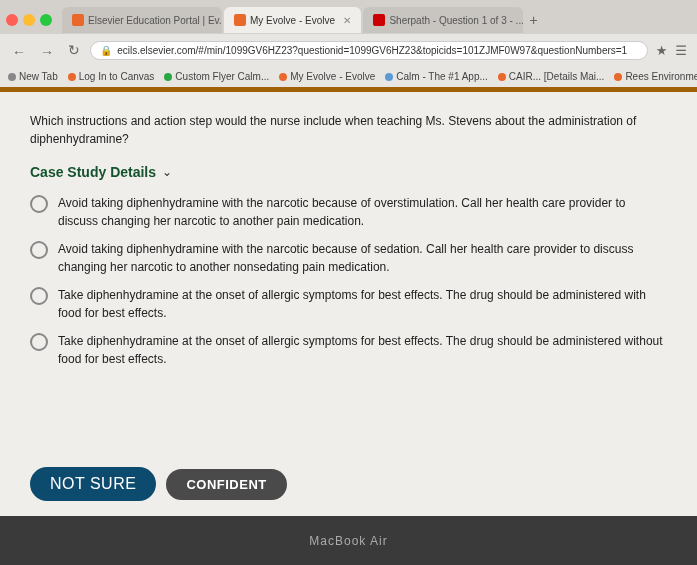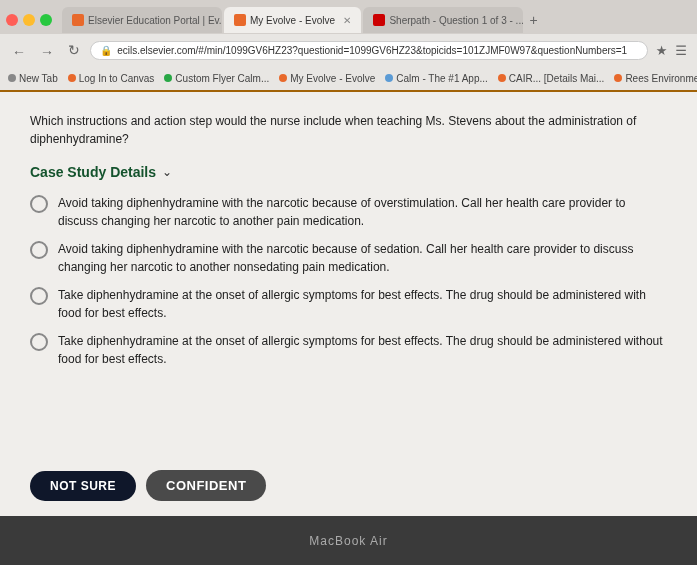--- a/index.html
+++ b/index.html
@@ -146,21 +146,21 @@
       padding: 2px;
     }
 
     .bookmarks-bar {
       display: flex;
       align-items: center;
       background: #e8e6e3;
       padding: 3px 8px;
       gap: 10px;
       height: 26px;
-      border-bottom: 2px solid #a16207;
+      border-bottom: 5px solid #a16207;
       overflow: hidden;
     }
 
     .bookmark-item {
       display: flex;
       align-items: center;
       gap: 3px;
       font-size: 10px;
       color: #444;
       cursor: pointer;
@@ -241,27 +241,27 @@
     }
 
     .buttons-row {
       display: flex;
       gap: 10px;
       margin-top: 18px;
       align-items: center;
     }
 
     .btn-not-sure {
-      background: #0f172a;
+      background: #0c4a6e;
       color: white;
       border: none;
       border-radius: 20px;
       padding: 8px 20px;
-      font-size: 12px;
-      font-weight: 700;
+      font-size: 16px;
+      font-weight: 400;
       cursor: pointer;
       letter-spacing: 0.5px;
       text-transform: uppercase;
     }
 
     .btn-confident {
       background: #4a4a4a;
       color: white;
       border: none;
       border-radius: 20px;

